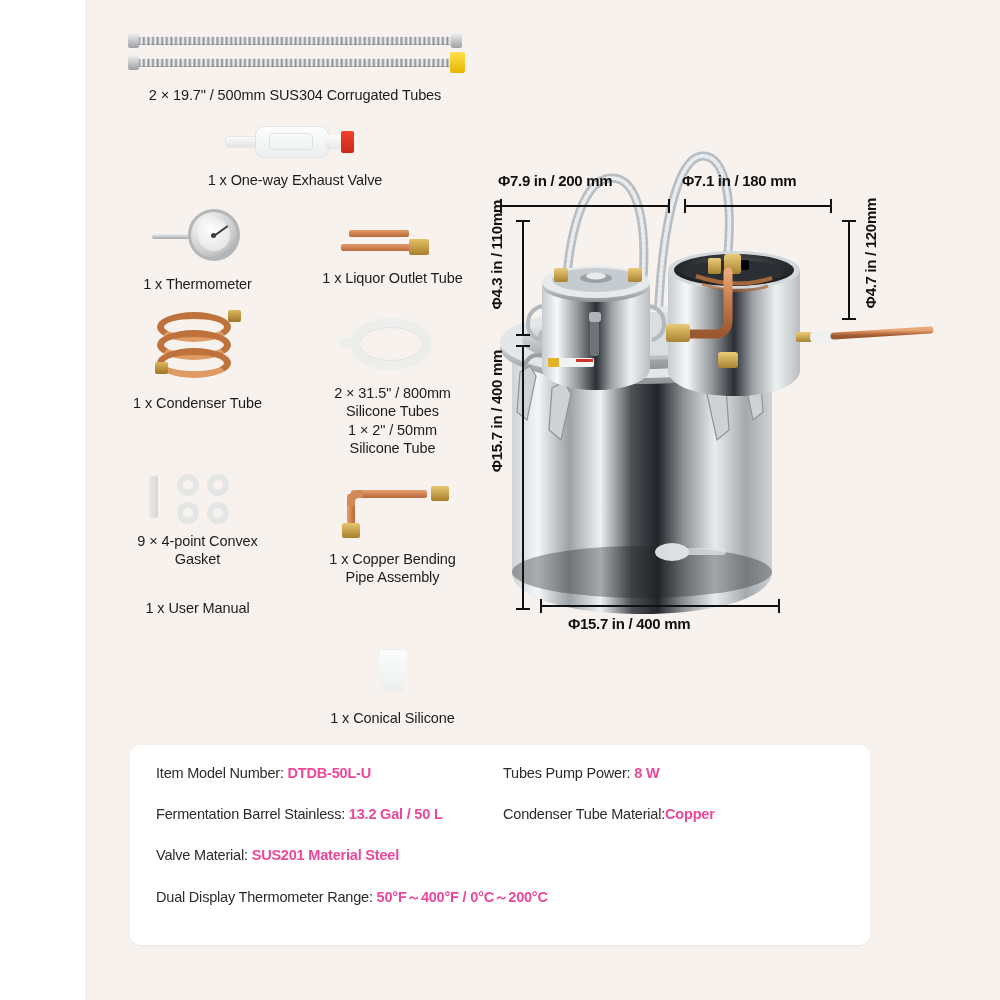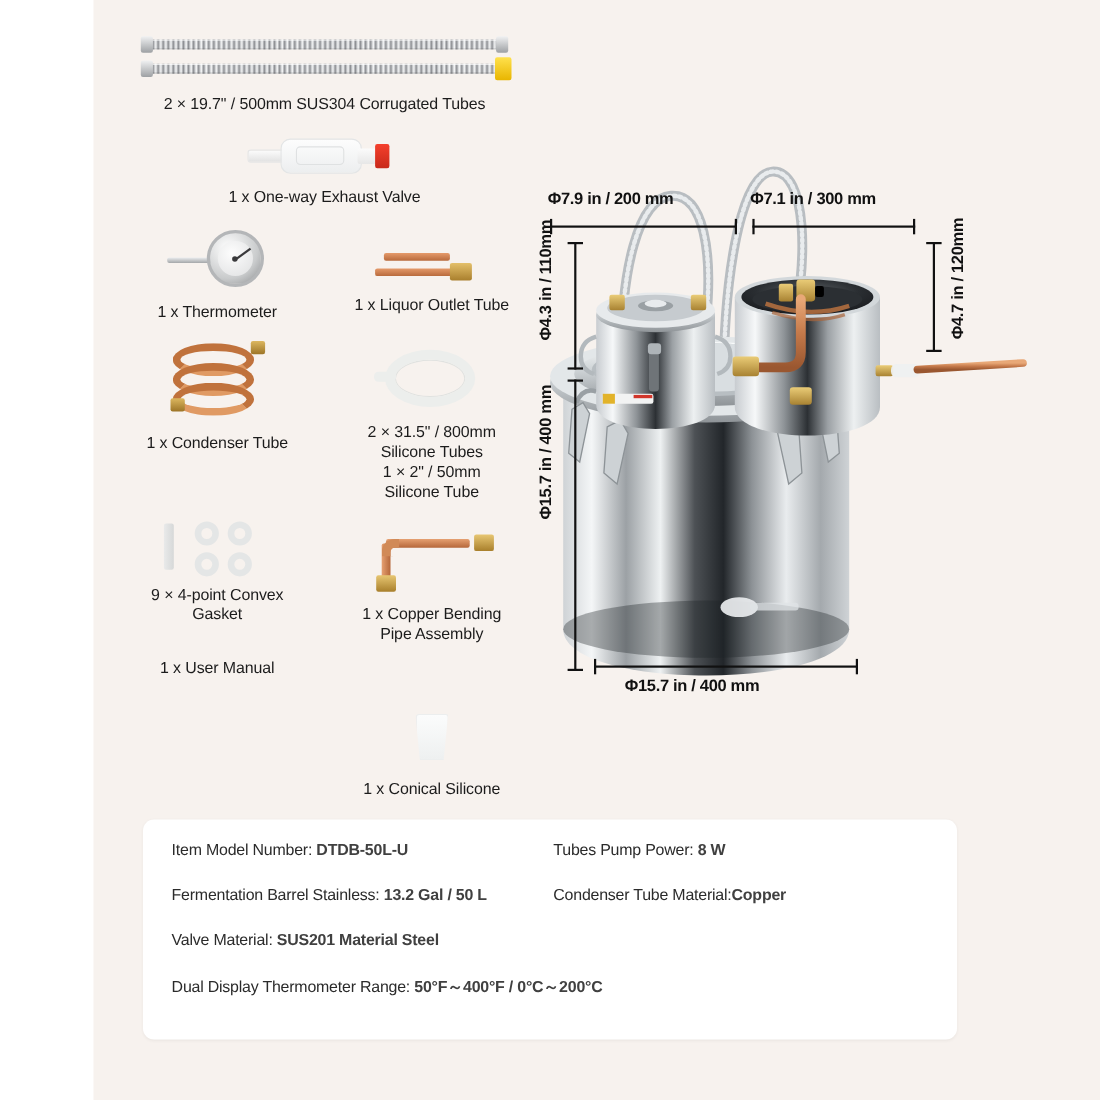--- a/index.html
+++ b/index.html
@@ -395,21 +395,21 @@
     margin-bottom: 25px;
   }
   .spec-item {
     flex: 0 0 50%;
     font-size: 14.5px;
     color: #2b2b2b;
     letter-spacing: -0.2px;
     white-space: nowrap;
   }
   .spec-item .v {
-    color: #404040;
+    color: #ec4899;
     font-weight: bold;
   }
 </style>
 </head>
 <body>
 
 <div id="page">
   <div id="cream-panel"></div>
 
   <div id="parts-list">
@@ -661,21 +661,21 @@
 
       <ellipse cx="182" cy="432" rx="17" ry="9" fill="#e9ecee" opacity=".92"></ellipse>
       <rect x="192" y="428" width="44" height="7" rx="3" fill="#dfe3e5" opacity=".75"></rect>
     </svg>
 
     <div class="dim" style="left:8px; top:52px;">Φ7.9 in / 200 mm</div>
     <div class="dline h" style="left:10px; top:85px; width:170px;"></div>
     <div class="dcap v" style="left:10px; top:79px;"></div>
     <div class="dcap v" style="left:178px; top:79px;"></div>
 
-    <div class="dim" style="left:192px; top:52px;">Φ7.1 in / 300 mm</div>
+    <div class="dim" style="left:192px; top:52px;">Φ7.1 in / 180 mm</div>
     <div class="dline h" style="left:194px; top:85px; width:148px;"></div>
     <div class="dcap v" style="left:194px; top:79px;"></div>
     <div class="dcap v" style="left:340px; top:79px;"></div>
 
     <div class="dim vert" style="left:-2px; top:80px;">Φ4.3 in / 110mm</div>
     <div class="dline v" style="left:32px; top:100px; height:116px;"></div>
     <div class="dcap h" style="left:26px; top:100px;"></div>
     <div class="dcap h" style="left:26px; top:214px;"></div>
 
     <div class="dim vert" style="left:372px; top:78px;">Φ4.7 in / 120mm</div>

